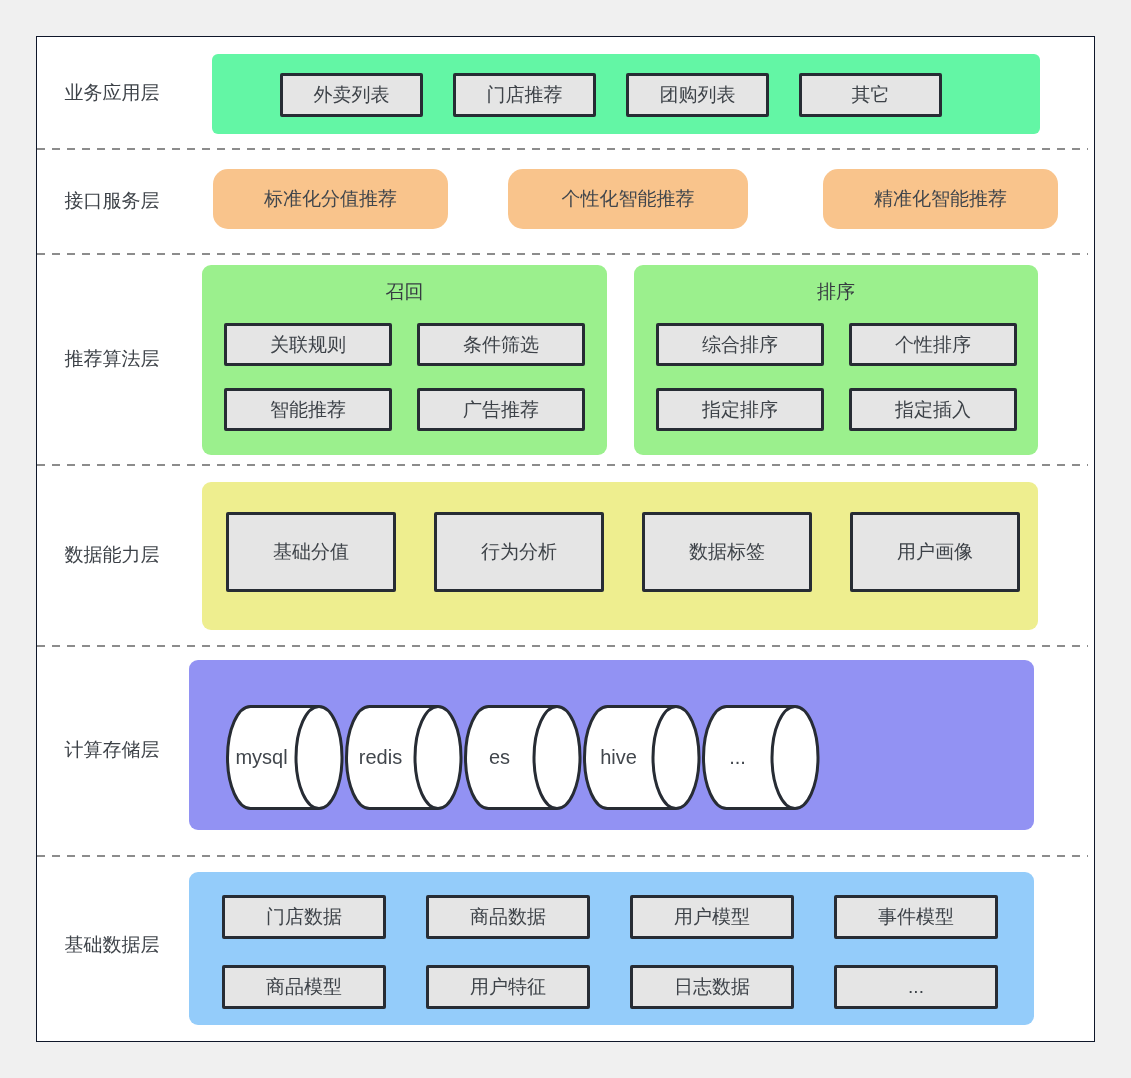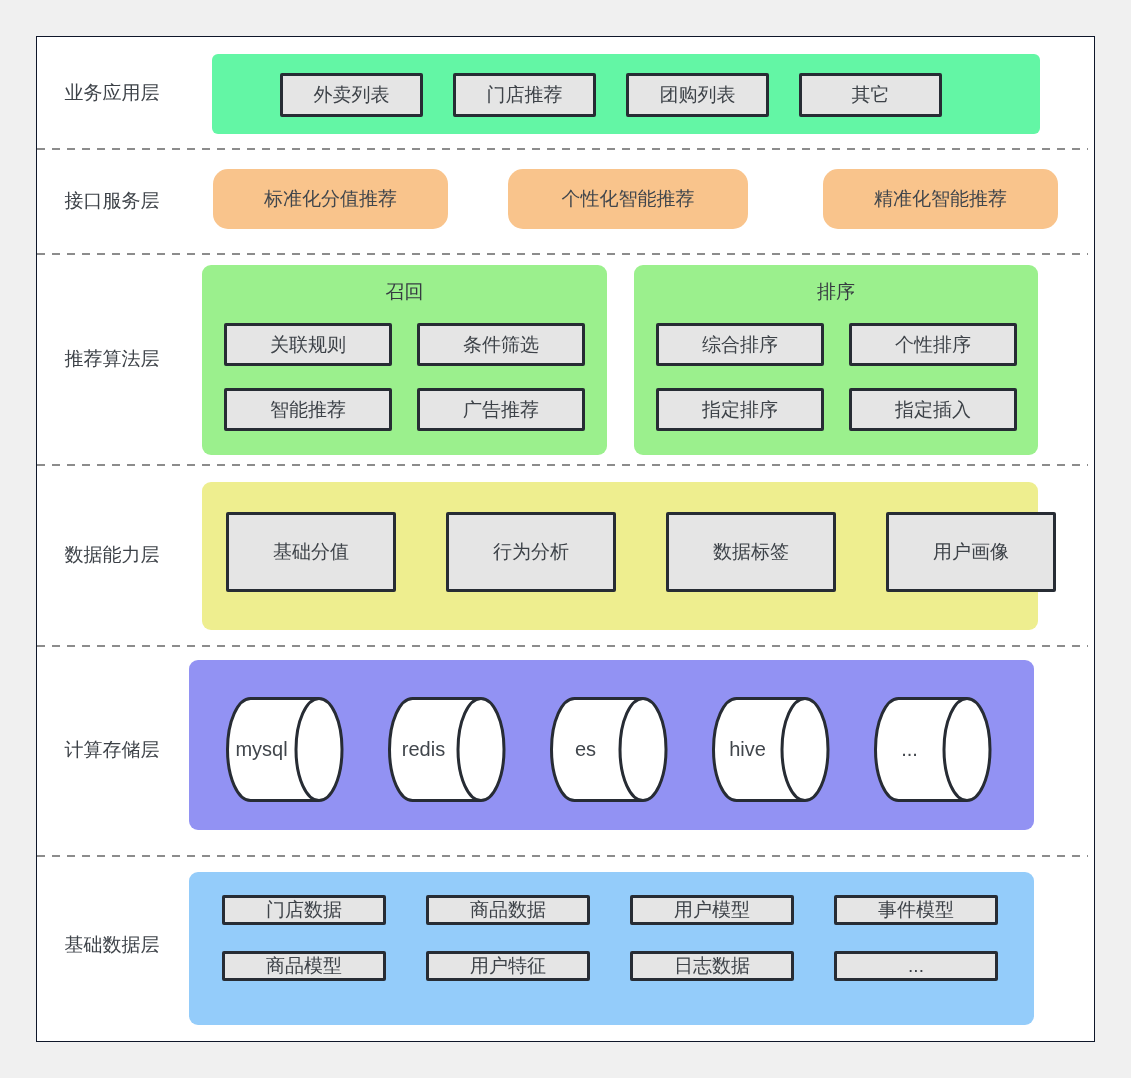--- a/index.html
+++ b/index.html
@@ -58,38 +58,38 @@
   .app-nodes{position:absolute;left:68px;top:19px;display:flex;gap:30px;}
   .app-nodes .node{width:143px;height:44px;}
   
   .panel-grid{
     position:absolute;left:22px;top:58px;
     display:grid;grid-template-columns:168px 168px;
     column-gap:25px;row-gap:22px;
   }
   .panel-grid .node{width:168px;height:43px;}
   
-  .ability-nodes{position:absolute;left:24px;top:30px;display:flex;gap:50px;}
+  .ability-nodes{position:absolute;left:24px;top:30px;display:flex;gap:38px;}
   .ability-nodes .node{width:170px;height:80px;}
   
-  .cyl-rowwrap{position:absolute;left:36px;top:36px;display:flex;gap:43px;}
+  .cyl-rowwrap{position:absolute;left:36px;top:44px;display:flex;}
   .cyl{position:relative;width:119px;height:107px;}
   .cyl svg{display:block;width:119px;height:107px;}
   .cyl-label{
     position:absolute;left:0;top:0;bottom:0;width:73px;
     display:flex;align-items:center;justify-content:center;
     font-size:20px;color:#41464c;
   }
   
   .base-grid{
     position:absolute;left:33px;top:23px;
     display:grid;grid-template-columns:repeat(4,164px);
     column-gap:40px;row-gap:26px;
   }
-  .base-grid .node{width:164px;height:30px;}
+  .base-grid .node{width:164px;height:44px;}
 </style>
 </head>
 <body>
 
 <div class="page">
   <div class="frame">
     <div class="frame-inner">
 
       <div class="row" style="top:0;height:111px;">
         <div class="row-label">业务应用层</div>

